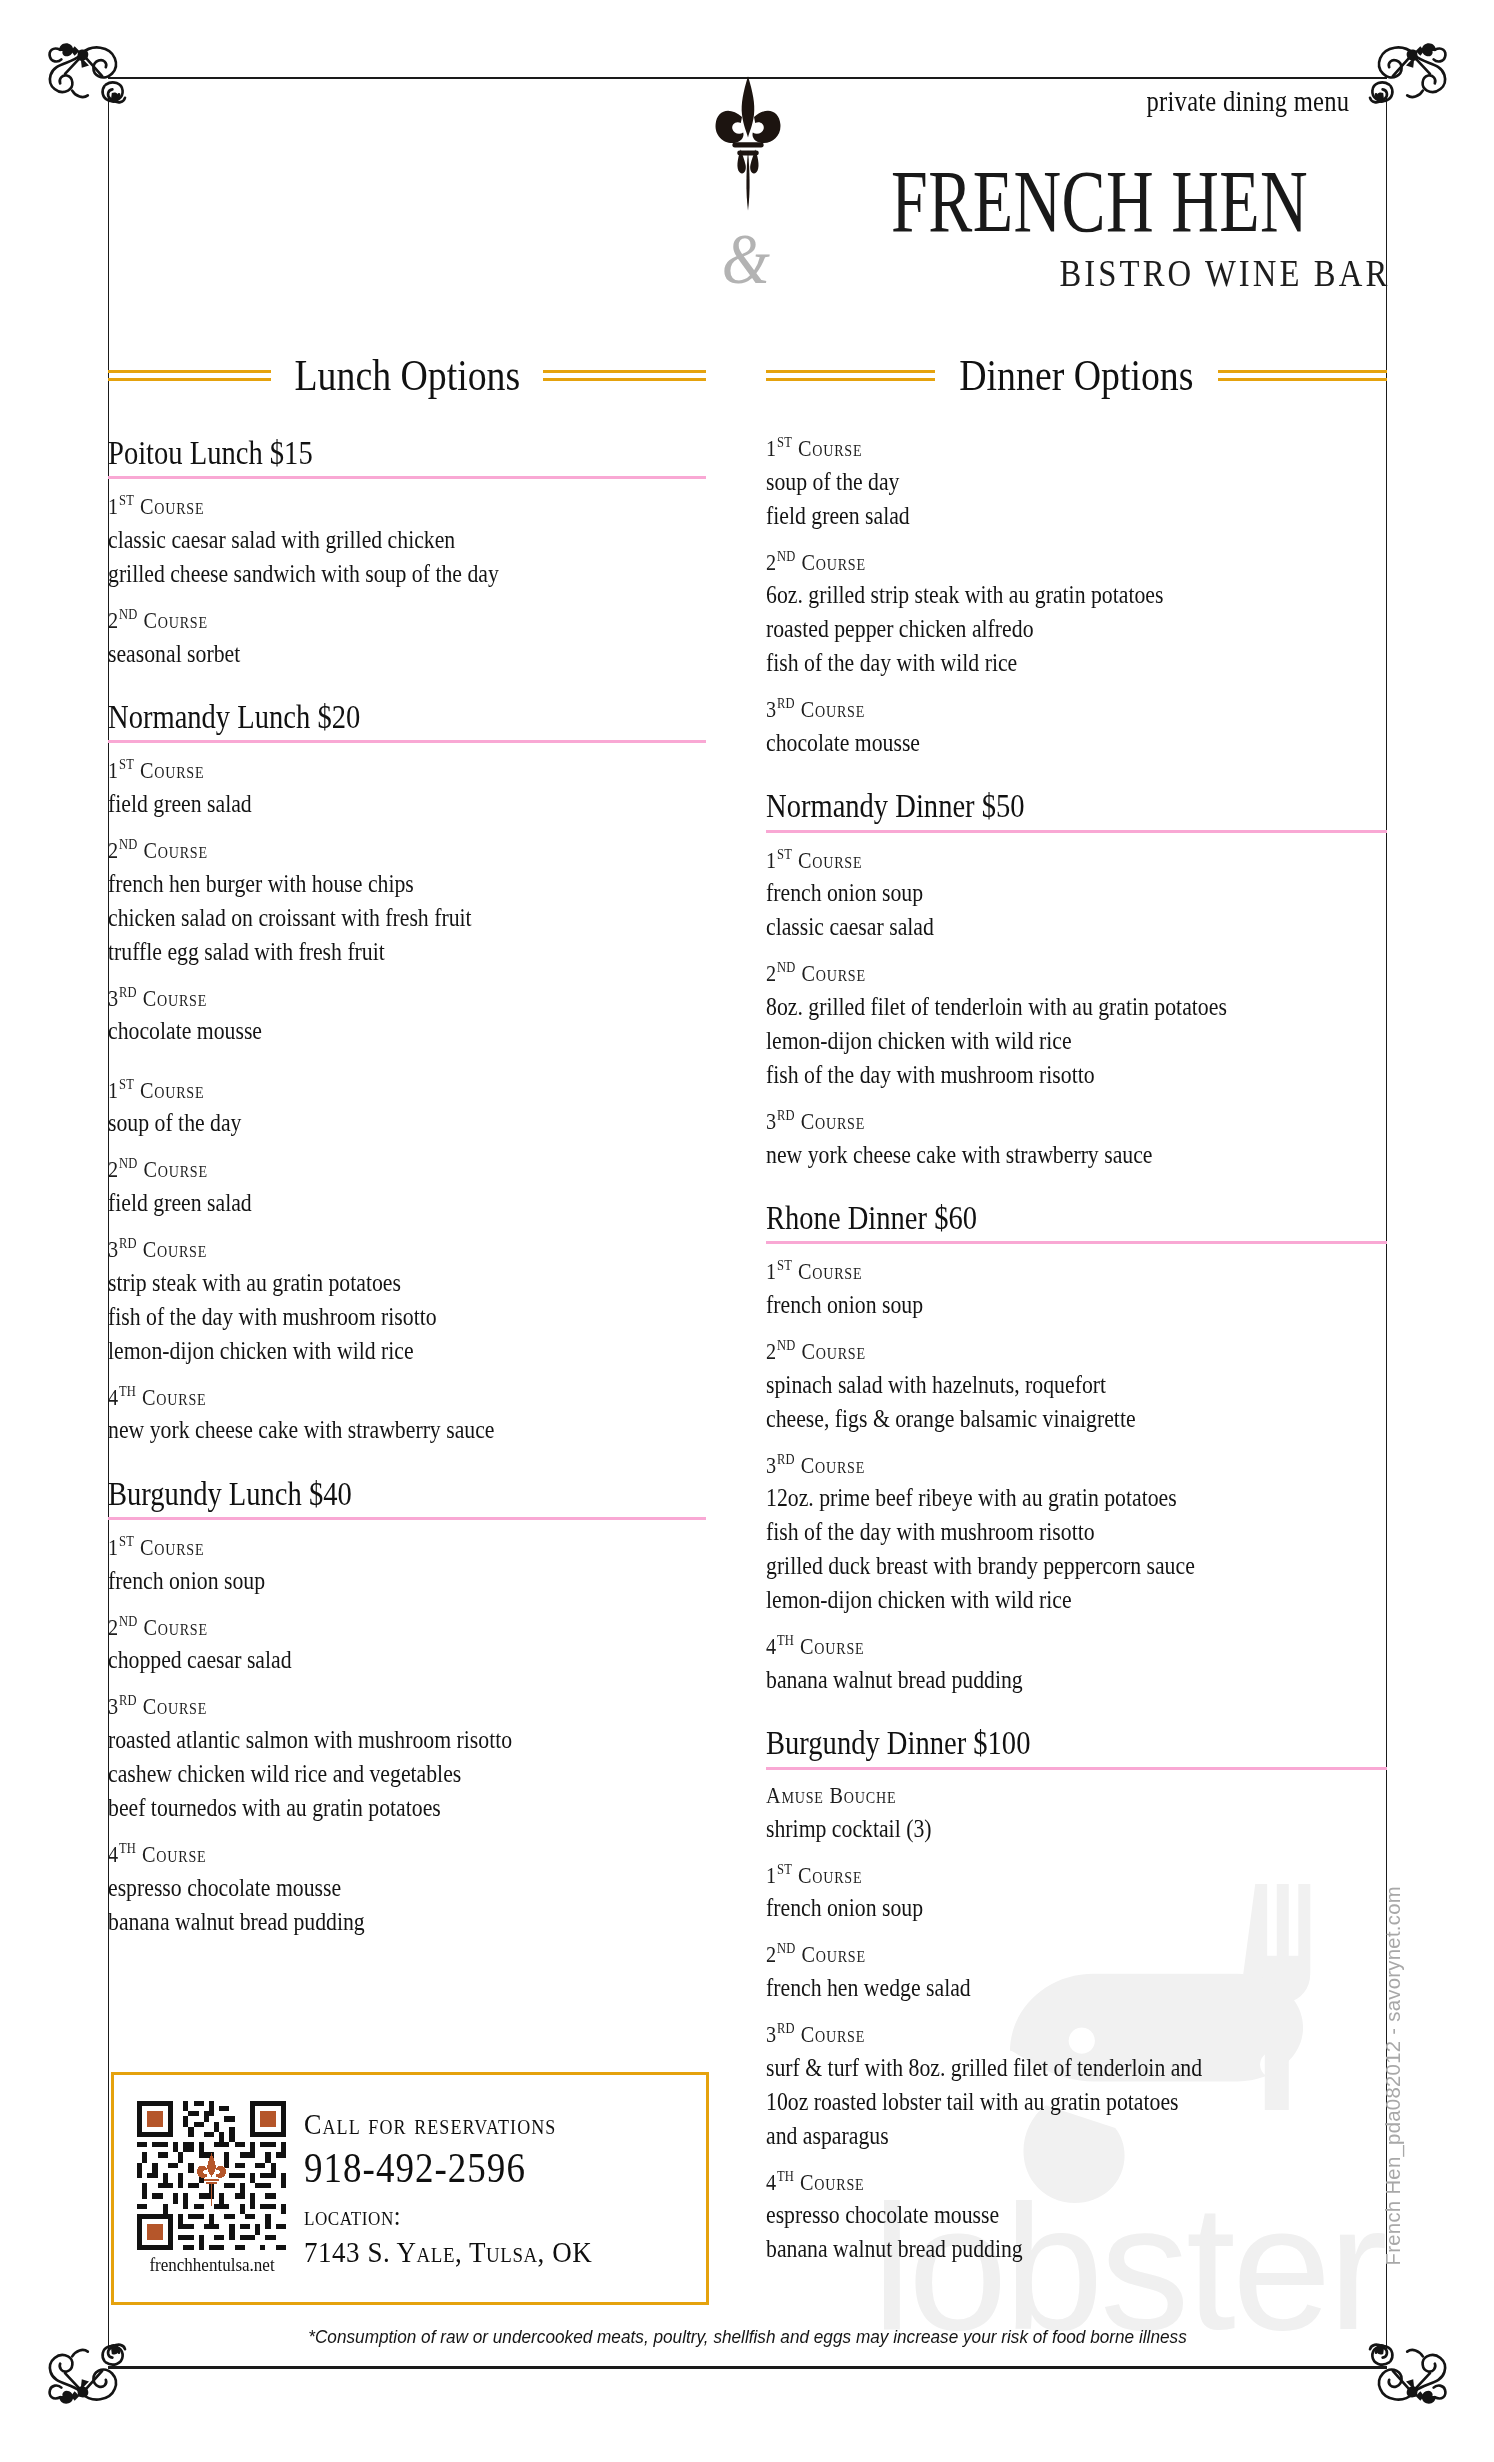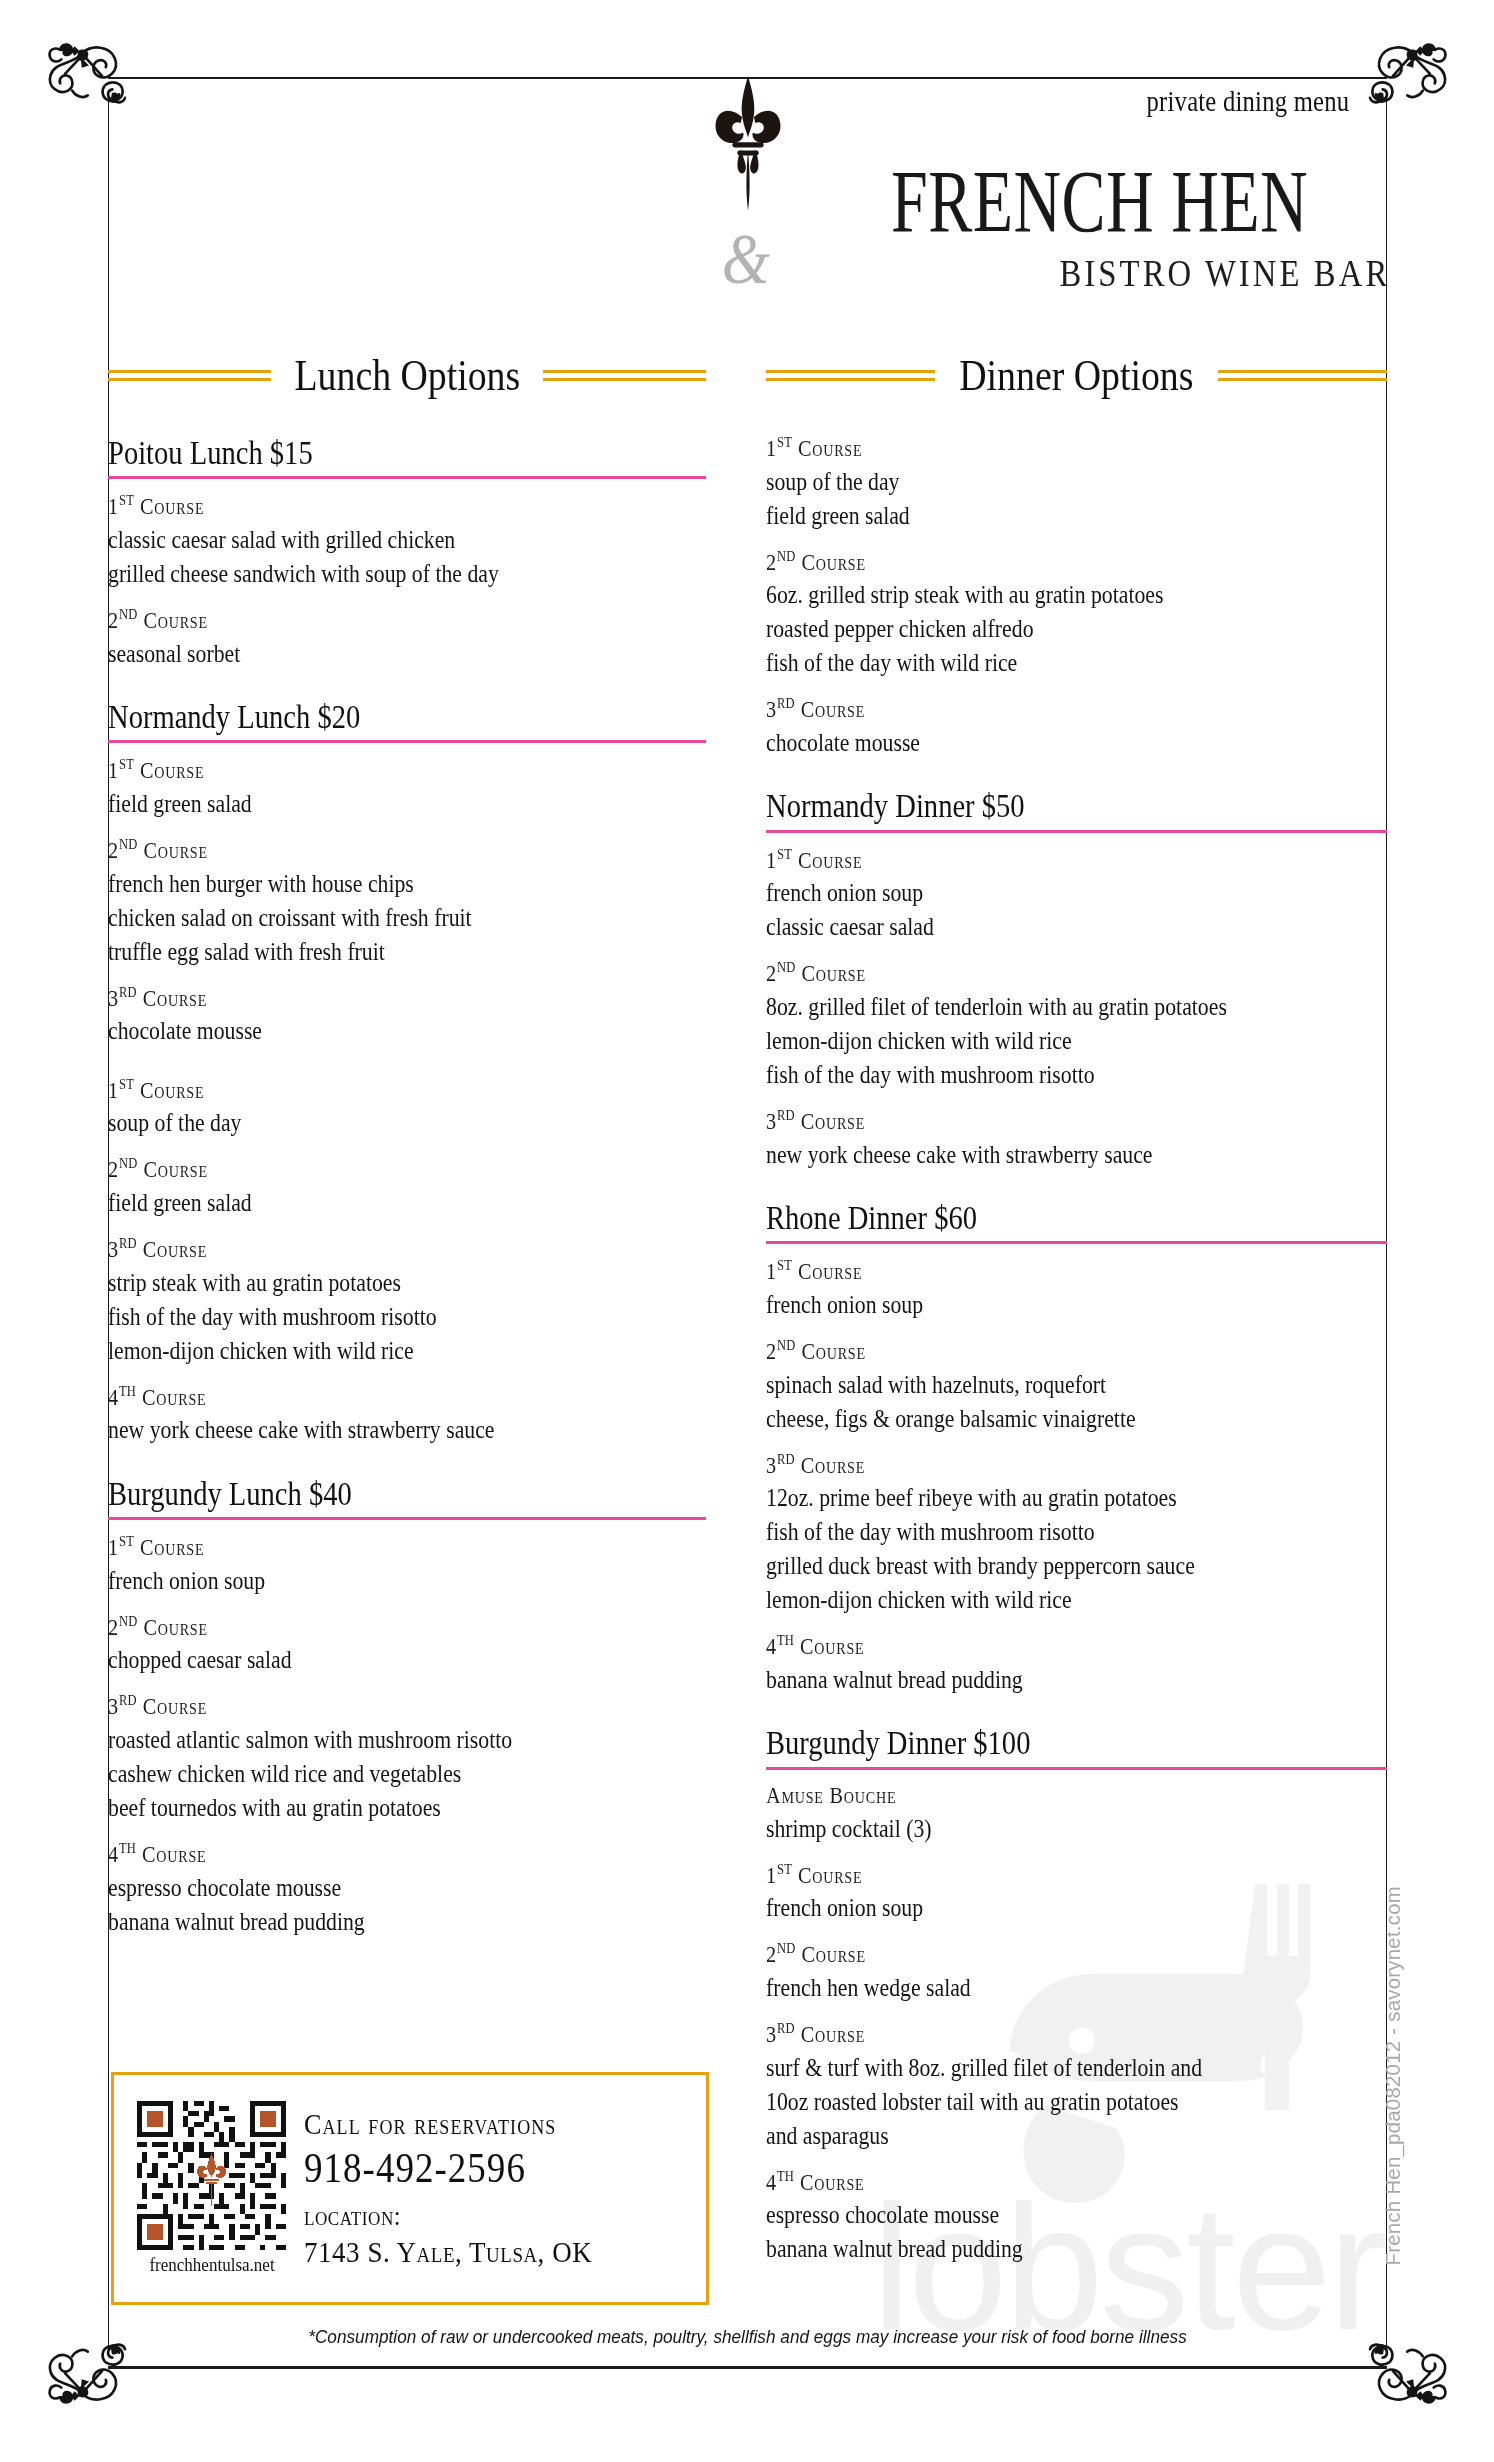--- a/index.html
+++ b/index.html
@@ -157,21 +157,21 @@
     transform: scaleX(0.84);
     line-height: 1;
   }
 
   
   .block { margin-bottom: 27.5px; }
   .block-title {
     font-family: "Liberation Serif", serif;
     font-size: 34px;
     color: #111;
-    border-bottom: 3px solid #ec4899;
+    border-bottom: 3px solid #f9a8d4;
     padding-bottom: 4.2px;
     margin-bottom: 13px;
     transform-origin: left center;
     white-space: nowrap;
   }
   .block-title span {
     display: inline-block;
     transform: scaleX(0.84);
     transform-origin: left center;
   }

